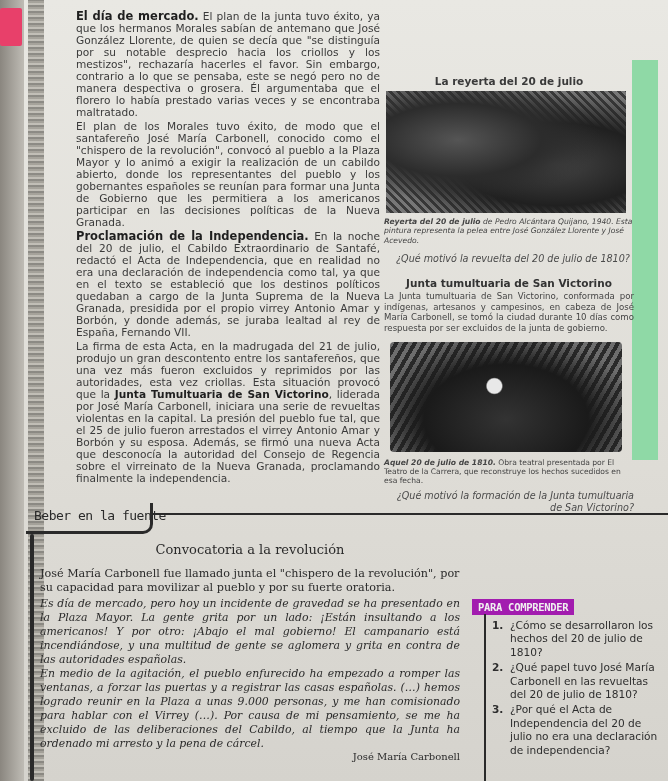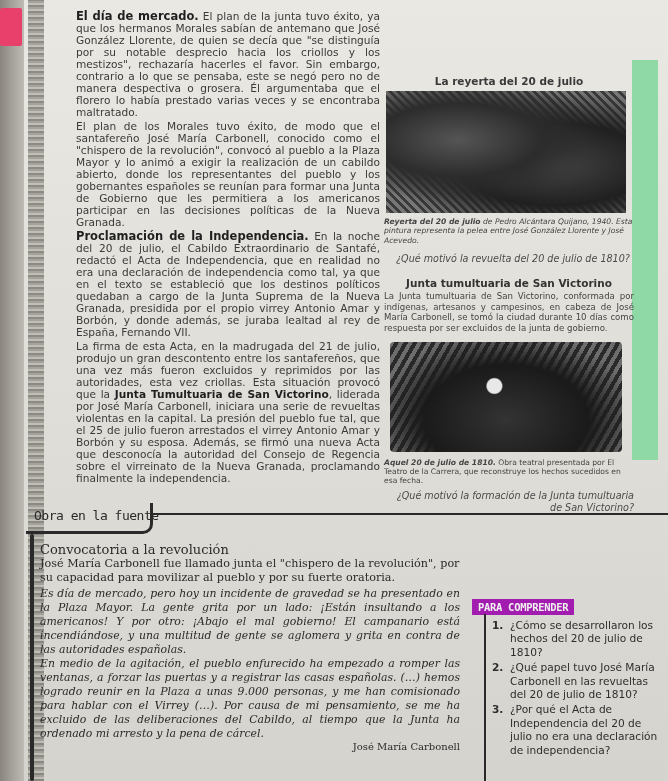--- a/index.html
+++ b/index.html
@@ -68,21 +68,21 @@
     }
     .beber-line { position: absolute; left: 150px; top: 513px; width: 518px; height: 2px; background: #2a2a2a; }
     .source-border {
       position: absolute; left: 30px; top: 534px; width: 4px; height: 247px;
       background: #2a2a2a; border-radius: 3px;
     }
     .source {
       position: absolute; left: 40px; top: 542px; width: 420px;
       font-family: "DejaVu Serif", serif; color: #2a2a2a;
     }
-    .source-title { text-align: left; font-size: 13px; margin-bottom: 0; }
+    .source-title { text-align: center; font-size: 13px; margin-bottom: 10px; }
     .source-intro { font-size: 11.2px; line-height: 14px; margin: 0 0 2px; }
     .source-quote { font-size: 10.9px; line-height: 14px; font-style: italic; margin: 0; text-align: justify; }
     .source-author { text-align: right; font-size: 10px; margin-top: 0; }
     .comp-box { position: absolute; left: 472px; top: 596px; width: 190px; }
     .comp-label {
       display: inline-block; background: #a21caf; color: #f0f0f0;
       font-family: "DejaVu Sans Mono", monospace; font-size: 10.5px; font-weight: bold;
       padding: 2px 6px; letter-spacing: -0.3px;
     }
     .comp-bar { position: absolute; left: 12px; top: 18px; width: 2px; height: 170px; background: #2a2a2a; }
@@ -127,21 +127,21 @@
   <div class="box-title">Junta tumultuaria de San Victorino</div>
   <div class="box-text">La Junta tumultuaria de San Victorino, conformada por indígenas, artesanos y campesinos, en cabeza de José María Carbonell, se tomó la ciudad durante 10 días como respuesta por ser excluidos de la junta de gobierno.</div>
   <div class="photo2"></div>
   <div class="caption2">
     <b>Aquel 20 de julio de 1810.</b><span> Obra teatral presentada por El Teatro de la Carrera, que reconstruye los hechos sucedidos en esa fecha.</span>
   </div>
   <div class="question2">¿Qué motivó la formación de la Junta tumultuaria de San Victorino?</div>
 </div>
 
 <div class="beber-tab"></div>
-<div class="beber-label">Obra en la fuente</div>
+<div class="beber-label">Beber en la fuente</div>
 <div class="beber-line"></div>
 <div class="source-border"></div>
 
 <div class="source">
   <div class="source-title">Convocatoria a la revolución</div>
   <p class="source-intro">José María Carbonell fue llamado junta el "chispero de la revolución", por su capacidad para movilizar al pueblo y por su fuerte oratoria.</p>
   <p class="source-quote">Es día de mercado, pero hoy un incidente de gravedad se ha presentado en la Plaza Mayor. La gente grita por un lado: ¡Están insultando a los americanos! Y por otro: ¡Abajo el mal gobierno! El campanario está incendiándose, y una multitud de gente se aglomera y grita en contra de las autoridades españolas.</p>
   <p class="source-quote">En medio de la agitación, el pueblo enfurecido ha empezado a romper las ventanas, a forzar las puertas y a registrar las casas españolas. (…) hemos logrado reunir en la Plaza a unas 9.000 personas, y me han comisionado para hablar con el Virrey (…). Por causa de mi pensamiento, se me ha excluido de las deliberaciones del Cabildo, al tiempo que la Junta ha ordenado mi arresto y la pena de cárcel.</p>
   <div class="source-author">José María Carbonell</div>
 </div>

